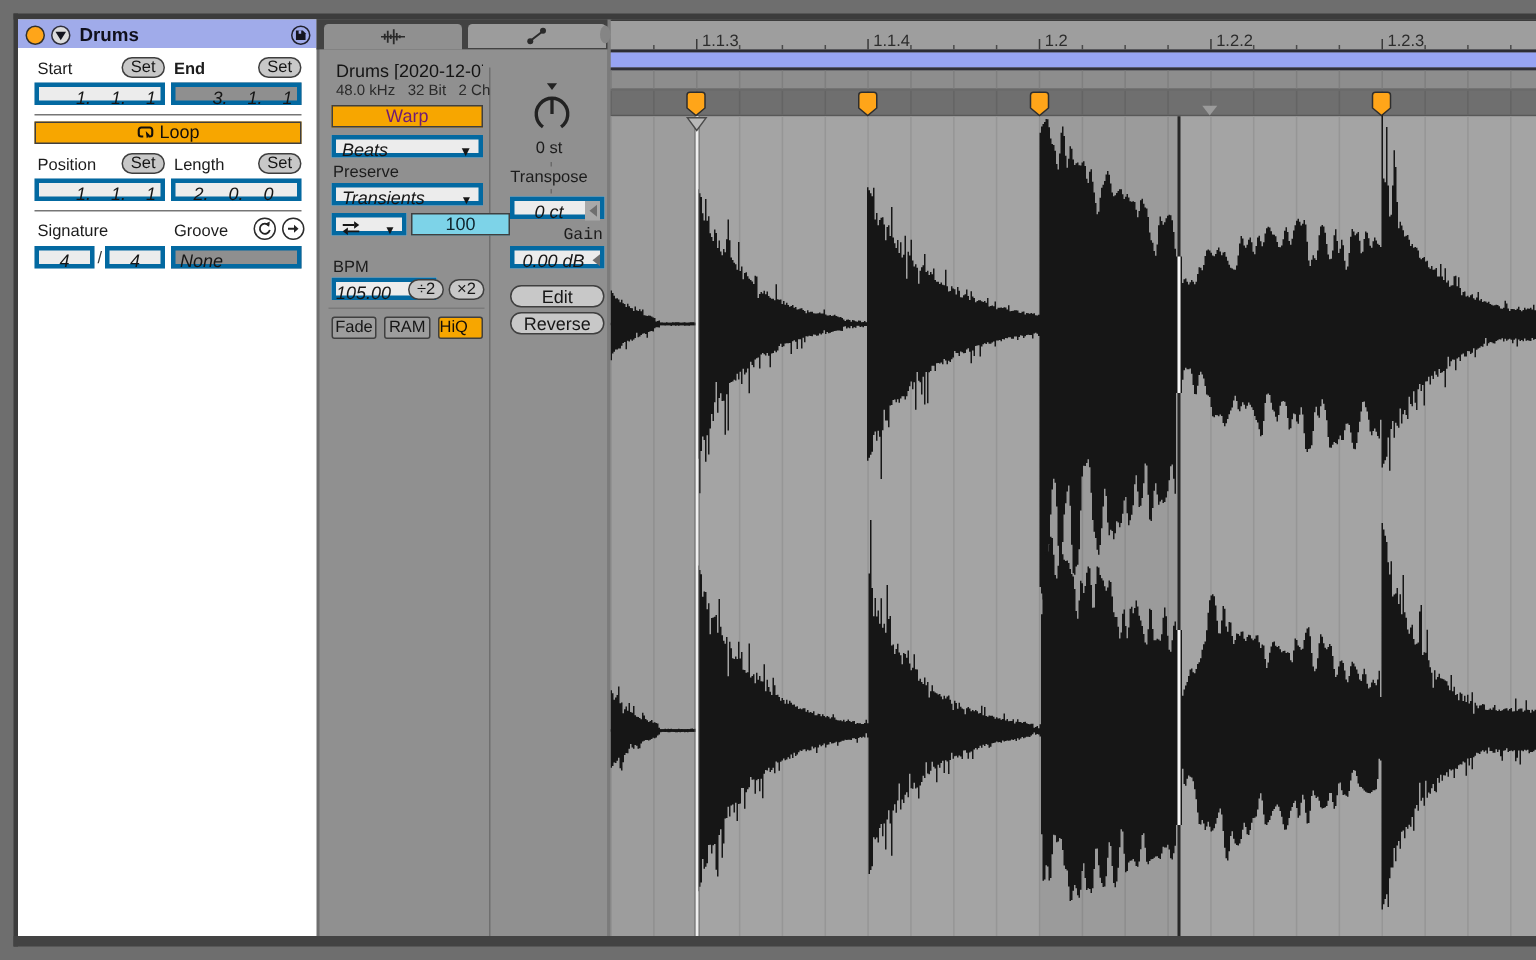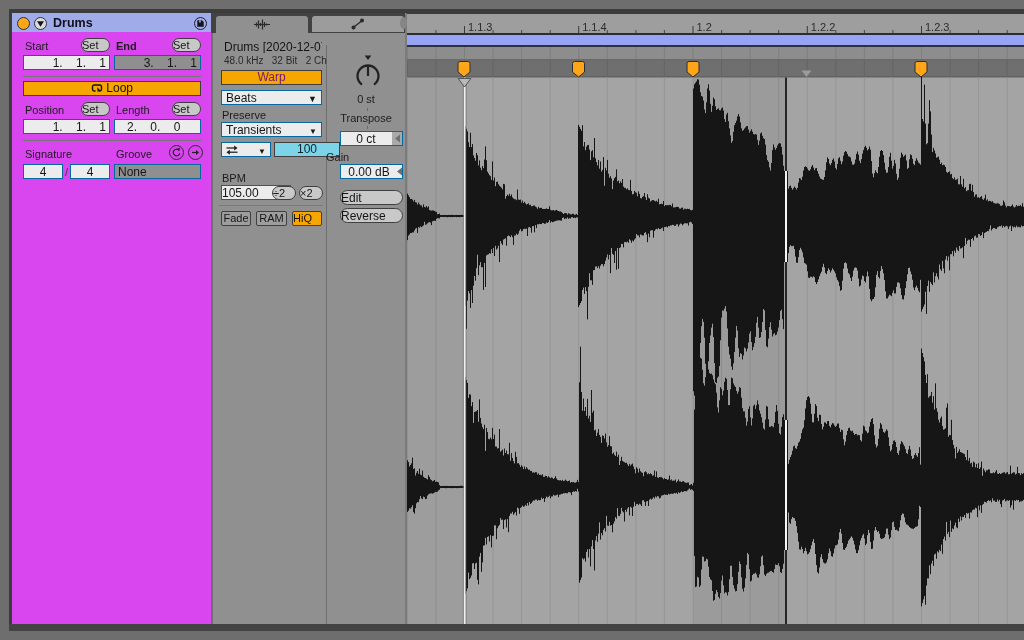--- a/index.html
+++ b/index.html
@@ -1,34 +1,34 @@
 <!DOCTYPE html>
 <html><head>
 <meta charset="utf-8">
 <style>
   html,body{margin:0;padding:0;}
   #root{position:relative;width:1024px;height:640px;background:#6e6e6e;overflow:hidden;
         font-family:"Liberation Sans",sans-serif;}
   .abs{position:absolute;}
-  .fld{position:absolute;background:#ececec;border:1px solid #0369a1;box-sizing:border-box;
-       font-size:12px;color:#161616;line-height:13px;}
+  .fld{position:absolute;background:#ececec;border:3px solid #0369a1;box-sizing:border-box;
+       font-size:12px;color:#161616;line-height:13px;font-style:italic;}
   .fldg{background:#8f8f8f;}
   .lbl{position:absolute;font-size:11px;color:#1c1c1c;}
   .pill{position:absolute;background:#c8c8c8;border:1px solid #3f3f3f;border-radius:8px;
-        box-sizing:border-box;font-size:11px;color:#161616;}
+        box-sizing:border-box;font-size:11px;color:#161616;text-align:center;}
 </style>
 </head>
 <body>
 <div id="root">
 
   <div class="abs" style="left:9px;top:9px;width:1015px;height:4px;background:#3c3c3c;"></div>
   <div class="abs" style="left:9px;top:9px;width:3px;height:622px;background:#3c3c3c;"></div>
   <div class="abs" style="left:9px;top:624px;width:1015px;height:7px;background:#434343;"></div>
 
-  <div class="abs" style="left:12px;top:13px;width:199px;height:611px;background:#d946ef;">
+  <div class="abs" style="left:12px;top:13px;width:199px;height:611px;background:#ffffff;">
 
     <div class="abs" style="left:0;top:0;width:199px;height:19px;background:#a0abea;"></div>
     <div class="abs" style="left:5px;top:4px;width:13px;height:13px;border-radius:50%;background:#ffa519;border:1px solid #30302d;box-sizing:border-box;"></div>
     <div class="abs" style="left:22px;top:4px;width:13px;height:13px;border-radius:50%;background:#dcdcdc;border:1px solid #30303d;box-sizing:border-box;">
       <svg width="11" height="11" style="position:absolute;left:0px;top:0px;">
           <path d="M2 3.2h7l-3.5 5.6z" fill="#14141e"></path>
         </svg>
     </div>
     <div class="abs" style="left:41px;top:3px;font-size:12.5px;font-weight:bold;color:#10101c;">Drums</div>
     <div class="abs" style="left:182px;top:4px;width:13px;height:13px;border-radius:50%;border:1px solid #20202c;box-sizing:border-box;">
@@ -143,21 +143,21 @@
   <div class="abs" style="left:367px;top:108px;width:1px;height:3px;background:#6a6a6a;"></div>
   <div class="abs" style="left:326px;top:112px;width:80px;text-align:center;font-size:11px;color:#1c1c1c;">Transpose</div>
   <div class="abs" style="left:367px;top:126px;width:1px;height:3px;background:#6a6a6a;"></div>
   <div class="fld" style="left:340px;top:131px;width:63px;height:15px;">
     <div style="position:absolute;right:0;top:0;width:10px;height:13px;background:#a9a9a9;"></div>
     <svg width="7" height="9" style="position:absolute;right:1px;top:2px;">
         <path d="M6 0.5 L1 4.5 L6 8.5z" fill="#6f6f6f"></path>
       </svg>
     <div style="position:absolute;left:0;right:11px;top:1px;text-align:center;">0 ct</div>
     </div>
-  <div class="abs" style="left:326px;top:151px;width:76px;text-align:left;font-size:11px;color:#1c1c1c;">Gain</div>
+  <div class="abs" style="left:326px;top:151px;width:76px;text-align:right;font-size:11px;color:#1c1c1c;font-family:Liberation Mono, monospace;">Gain</div>
   <div class="fld" style="left:340px;top:164px;width:63px;height:15px;">
     <svg width="6" height="9" style="position:absolute;right:0px;top:2px;">
         <path d="M6 0.5 L1 4.5 L6 8.5z" fill="#6f6f6f"></path>
       </svg>
     <div style="position:absolute;left:0;right:5px;top:1px;text-align:center;">0.00 dB</div>
     </div>
   <div class="pill" style="left:340px;top:190px;width:63px;height:15px;line-height:14px;font-size:12px;">Edit</div>
   <div class="pill" style="left:340px;top:208px;width:63px;height:15px;line-height:14px;font-size:12px;">Reverse</div>
 
   <div class="abs" style="left:405px;top:13px;width:3px;height:611px;background:#7b7b7b;"></div>

